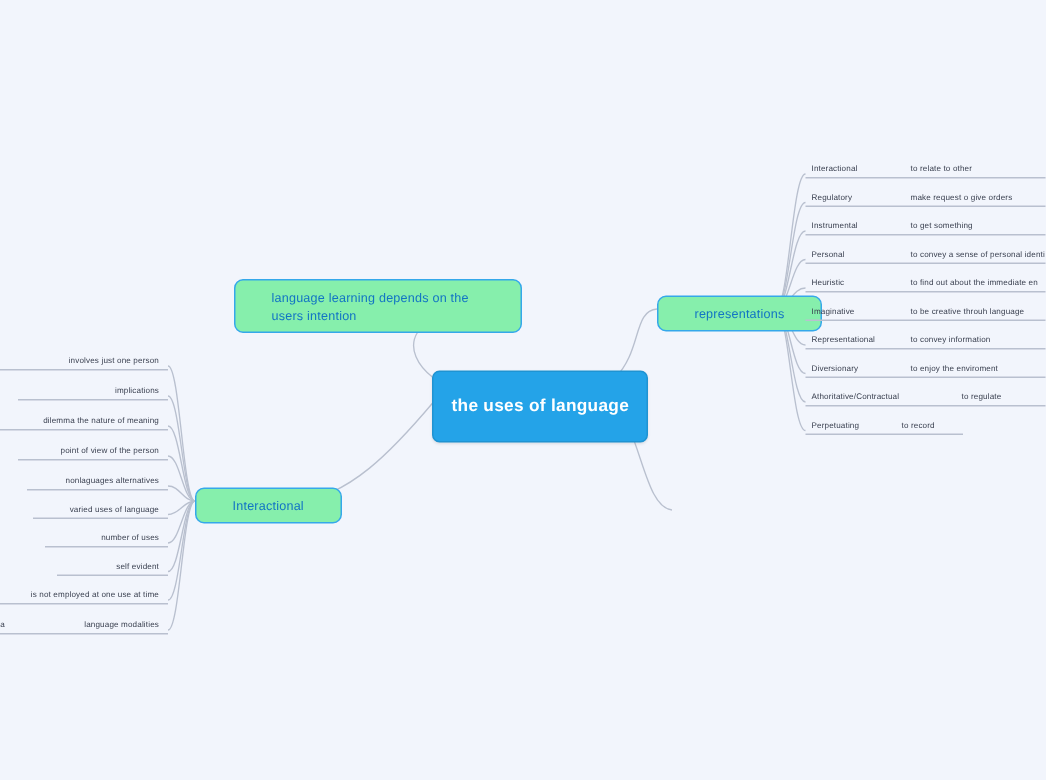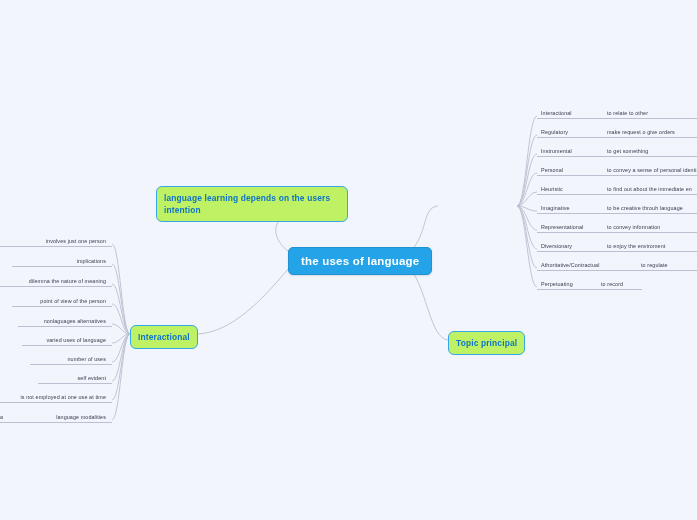--- a/index.html
+++ b/index.html
@@ -34,35 +34,35 @@
 
   
   .root-node {
     background: #24a3e8;
     border: 1px solid #1f93d2;
     border-radius: 5px;
     color: #ffffff;
     font-size: 11.5px;
     font-weight: bold;
     letter-spacing: 0.2px;
-    padding: 7px 12px;
+    padding: 17px 12px;
     white-space: nowrap;
     box-shadow: 0 1px 2px rgba(0,0,0,0.10);
   }
 
   
   .l1-node {
-    background: #bef264;
+    background: #86efac;
     border: 1.4px solid #35a8ea;
     border-radius: 6px;
     color: #1274c4;
     font-size: 8.4px;
-    font-weight: bold;
+    font-weight: normal;
     letter-spacing: 0.15px;
-    padding: 5px 7px;
+    padding: 5px 24px;
     line-height: 1.45;
     box-sizing: border-box;
   }
   .l1-node.nowrap { white-space: nowrap; }
 
   
   .leaf {
     position: absolute;
     border-bottom: 1px solid #b9c0cf;
     color: #3a4050;
@@ -124,22 +124,22 @@
       <path d="M 130 334 C 122 334 120 381 112 381"></path>
       <path d="M 130 334 C 122 334 120 400 112 400"></path>
       <path d="M 130 334 C 122 334 120 420 112 420"></path>
     </g>
   </svg>
 
   <div class="node root-node" style="left:288px; top:247px;">the uses of language</div>
 
   <div class="node l1-node" style="left:156px; top:186px; width:192px;">language learning depends on the users intention</div>
 
-
-  <div class="node l1-node nowrap" style="left:448px; top:331px;">Topic principal</div>
+  <div class="node l1-node nowrap" style="left:438px; top:197px;">representations</div>
+
 
   <div class="node l1-node nowrap" style="left:130px; top:325px;">Interactional</div>
 
   <div class="leaf right" style="left:537px; top:104px; width:160px;">
     <span class="lbl">Interactional</span>
     <span class="dsc">to relate to other</span>
   </div>
   <div class="leaf right" style="left:537px; top:123px; width:160px;">
     <span class="lbl">Regulatory</span>
     <span class="dsc">make request o give orders</span>

